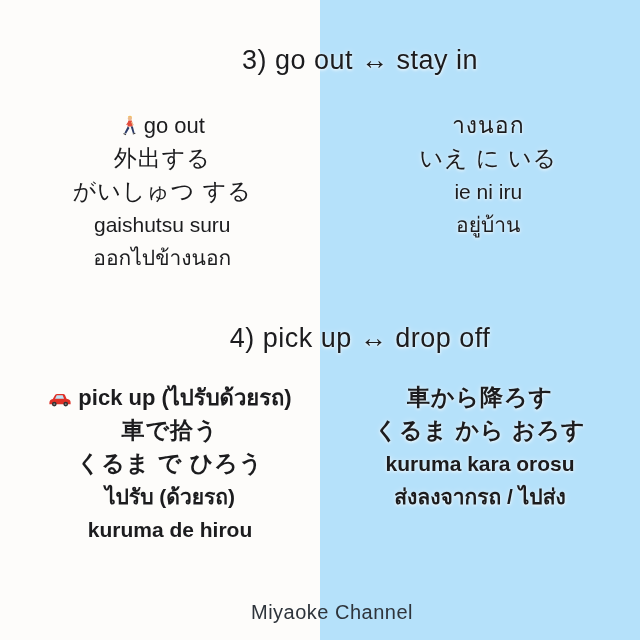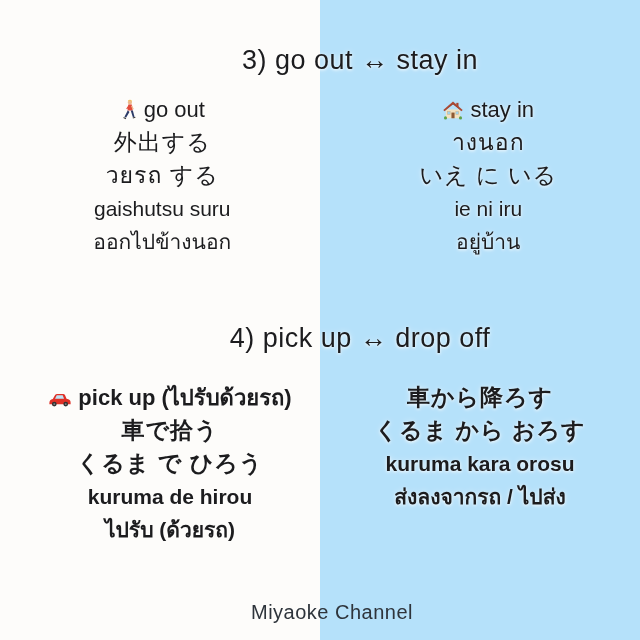--- a/index.html
+++ b/index.html
@@ -25,21 +25,21 @@
     margin-left: 28px;
   }
   #title-3 { top: 45px; }
   #title-4 { top: 323px; }
   .cards-row {
     position: absolute;
     left: 0;
     width: 640px;
     display: flex;
   }
-  #cards-3 { top: 93px; gap: 32px; }
+  #cards-3 { top: 109px; gap: 32px; }
   #cards-4 { top: 381px; font-weight: bold; }
   .card {
     width: 320px;
     box-sizing: border-box;
     text-align: center;
   }
   .card-left { padding-left: 20px; }   
   .line {
     line-height: 33px;
     height: 33px;
@@ -88,41 +88,26 @@
             <path d="M9.4 6.6 L6.9 10.6 L8.1 11.3 L10.2 7.8 Z" fill="#E24B3B"></path>
             <path d="M13 6.6 L15.4 10.8 L14.2 11.5 L12.4 8 Z" fill="#EDB98A"></path>
             <path d="M8.7 12.4 L5 19.6 L6.7 20.5 L10.5 14.3 Z" fill="#2B3A67"></path>
             <path d="M11.9 12.6 L14.3 20 L16.1 19.4 L14.3 12.6 Z" fill="#2B3A67"></path>
             <path d="M4.2 19.9 L6.9 21.3 L6.4 22.3 L3.7 21 Z" fill="#3A3A3A"></path>
             <path d="M14.1 20.2 L16.9 19.4 L17.2 20.6 L14.4 21.4 Z" fill="#3A3A3A"></path>
           </svg>
         </span><span>go out</span>
       </div>
       <div class="line line-kanji">外出する</div>
-      <div class="line line-kana">วยรถ する</div>
+      <div class="line line-kana">がいしゅつ する</div>
       <div class="line line-romaji">gaishutsu suru</div>
       <div class="line line-thai">ออกไปข้างนอก</div>
     </div>
 
     <div class="card card-right">
-      <div class="line line-english">
-        <span class="icon">
-          <svg width="22" height="22" viewBox="0 0 24 24">
-            <rect x="15.6" y="4.2" width="2.4" height="4.4" fill="#A8452F"></rect>
-            <rect x="4.2" y="11.4" width="15.6" height="9.6" fill="#F3E2C0"></rect>
-            <path d="M1.4 12 L12 2.8 L22.6 12 L21.2 13.4 L12 5.6 L2.8 13.4 Z" fill="#AD4B35"></path>
-            <path d="M2.8 12.6 L12 4.8 L21.2 12.6 L21.2 12.6 L12 5.6 L2.8 12.6 Z" fill="#8E3A28"></path>
-            <rect x="10.3" y="14.8" width="3.4" height="6.2" fill="#8E5A33"></rect>
-            <rect x="5.8" y="13.6" width="3.1" height="3.1" fill="#9ED3EE" stroke="#C9B48E" stroke-width="0.6"></rect>
-            <rect x="15.1" y="13.6" width="3.1" height="3.1" fill="#9ED3EE" stroke="#C9B48E" stroke-width="0.6"></rect>
-            <circle cx="3.8" cy="20.6" r="1.7" fill="#5FA349"></circle>
-            <circle cx="20.2" cy="20.6" r="1.7" fill="#5FA349"></circle>
-          </svg>
-        </span><span>stay in</span>
-      </div>
       <div class="line line-kanji">างนอก</div>
       <div class="line line-kana">いえ に いる</div>
       <div class="line line-romaji">ie ni iru</div>
       <div class="line line-thai">อยู่บ้าน</div>
     </div>
   </div>
 
   <div class="section-title" id="title-4">4) pick up ↔ drop off</div>
 
   <div class="cards-row" id="cards-4">
@@ -135,22 +120,22 @@
             <path d="M9.5 5.5 L15.9 5.5 L17.4 9.1 L7.6 9.1 Z" fill="#BFE4F5"></path>
             <circle cx="6.8" cy="15" r="2.6" fill="#333333"></circle>
             <circle cx="6.8" cy="15" r="1" fill="#8A8A8A"></circle>
             <circle cx="19.2" cy="15" r="2.6" fill="#333333"></circle>
             <circle cx="19.2" cy="15" r="1" fill="#8A8A8A"></circle>
           </svg>
         </span><span>pick up (ไปรับด้วยรถ)</span>
       </div>
       <div class="line line-kanji">車で拾う</div>
       <div class="line line-kana">くるま で ひろう</div>
+      <div class="line line-thai">ไปรับ (ด้วยรถ)</div>
       <div class="line line-romaji">kuruma de hirou</div>
-      <div class="line line-thai">ไปรับ (ด้วยรถ)</div>
     </div>
 
     <div class="card card-right">
       <div class="line line-kanji">車から降ろす</div>
       <div class="line line-kana">くるま から おろす</div>
       <div class="line line-romaji">kuruma kara orosu</div>
       <div class="line line-thai">ส่งลงจากรถ / ไปส่ง</div>
     </div>
   </div>
 

